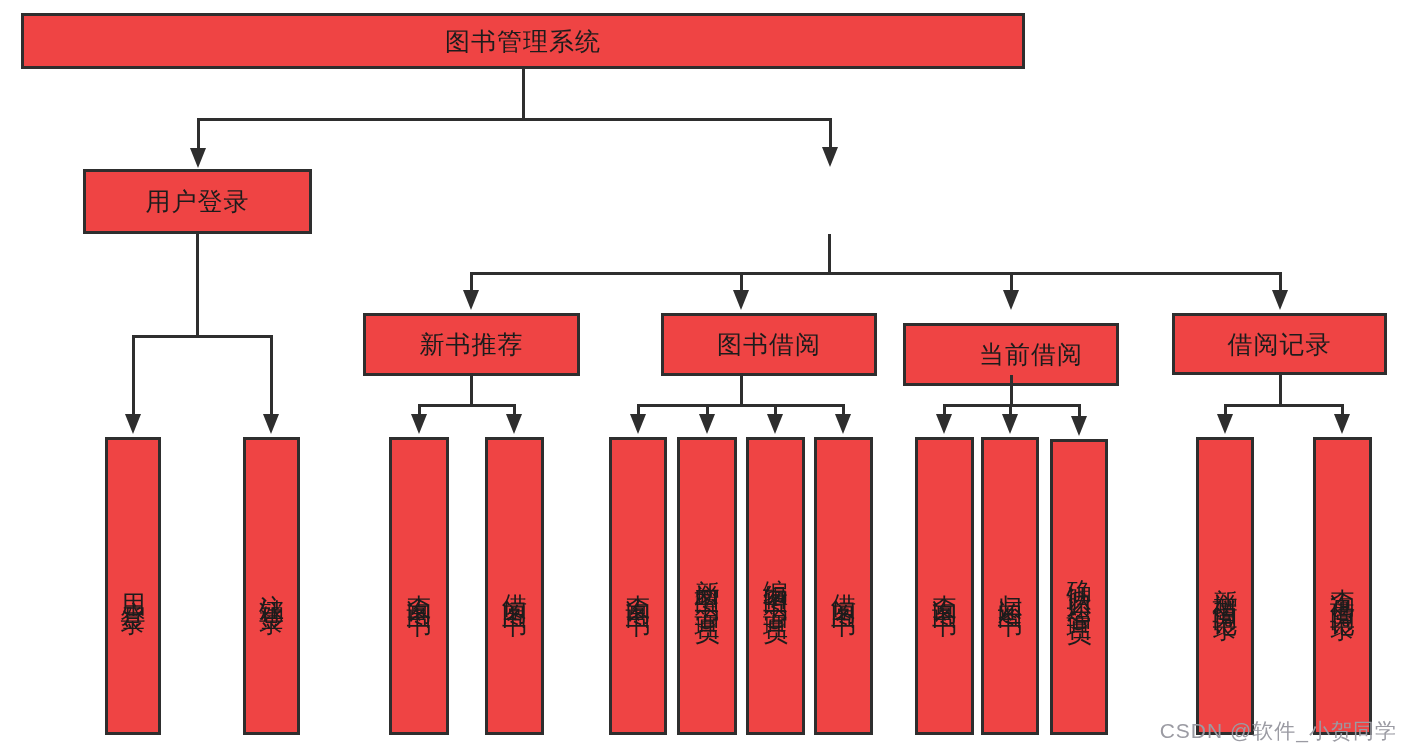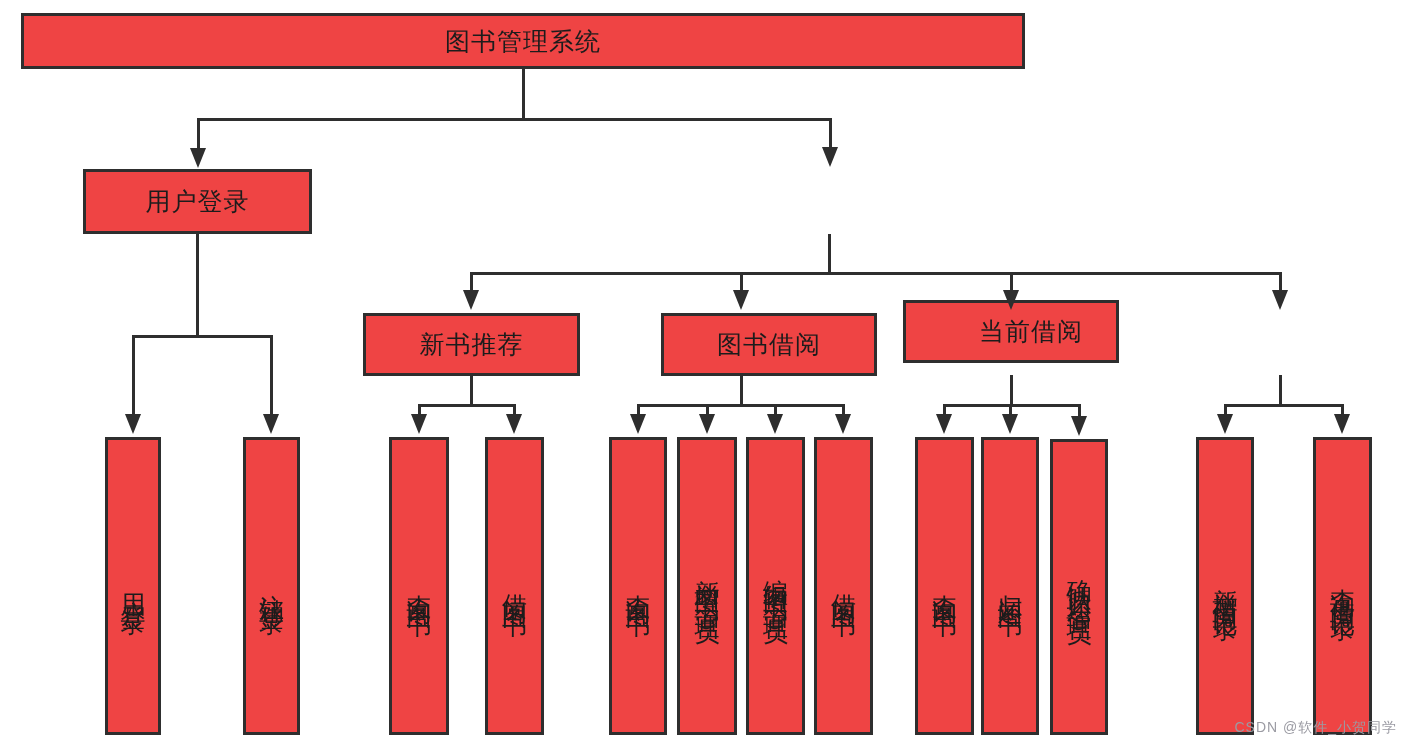--- a/index.html
+++ b/index.html
@@ -20,43 +20,46 @@
   .node.vert .label {
     writing-mode:vertical-rl; letter-spacing:6px; line-height:1;
   }
   .cline { position:absolute; background:var(--line); }
   .arrow-head {
     position:absolute; width:0; height:0;
     border-left:8px solid transparent; border-right:8px solid transparent;
     border-top:20px solid var(--line);
   }
   .watermark {
-    position:absolute; right:8px; bottom:10px; z-index:5;
-    font-size:14px; color:var(--wm); letter-spacing:1px; white-space:nowrap;text-align:right;
+    position:absolute; right:8px; bottom:2px; z-index:5;
+    font-size:21px; color:var(--wm); letter-spacing:1px; white-space:nowrap;text-align:right;
   }
 </style>
 </head>
 <body>
 
 <div id="stage">
   <div class="watermark">CSDN @软件_小贺同学</div>
 <div class="node horiz" style="left: 21px; top: 13px; width: 1004px; height: 56px;">
       <span class="label">图书管理系统</span>
     </div>
     <div class="node horiz" style="left: 83px; top: 169px; width: 229px; height: 65px;">
       <span class="label">用户登录</span>
     </div>
     <div class="node horiz" style="left: 363px; top: 313px; width: 217px; height: 63px;">
       <span class="label">新书推荐</span>
     </div>
     <div class="node horiz" style="left: 633px; top: 313px; width: 216px; height: 63px; margin-left: 28px;">
       <span class="label">图书借阅</span>
     </div>
-    <div class="node horiz" style="left: 903px; top: 300px; width: 216px; height: 63px; padding-left: 40px;">
+    <div class="node horiz" style="left: 903px; top: 323px; width: 216px; height: 63px; padding-left: 40px;">
       <span class="label">当前借阅</span>
+    </div>
+    <div class="node horiz" style="left: 1172px; top: 313px; width: 215px; height: 62px;">
+      <span class="label">借阅记录</span>
     </div>
     <div class="node vert" style="left: 105px; top: 437px; width: 56px; height: 298px;">
       <span class="label">用户登录</span>
     </div>
     <div class="node vert" style="left: 243px; top: 437px; width: 57px; height: 298px;">
       <span class="label">注销登录</span>
     </div>
     <div class="node vert" style="left: 389px; top: 437px; width: 60px; height: 298px;">
       <span class="label">查询图书</span>
     </div>

